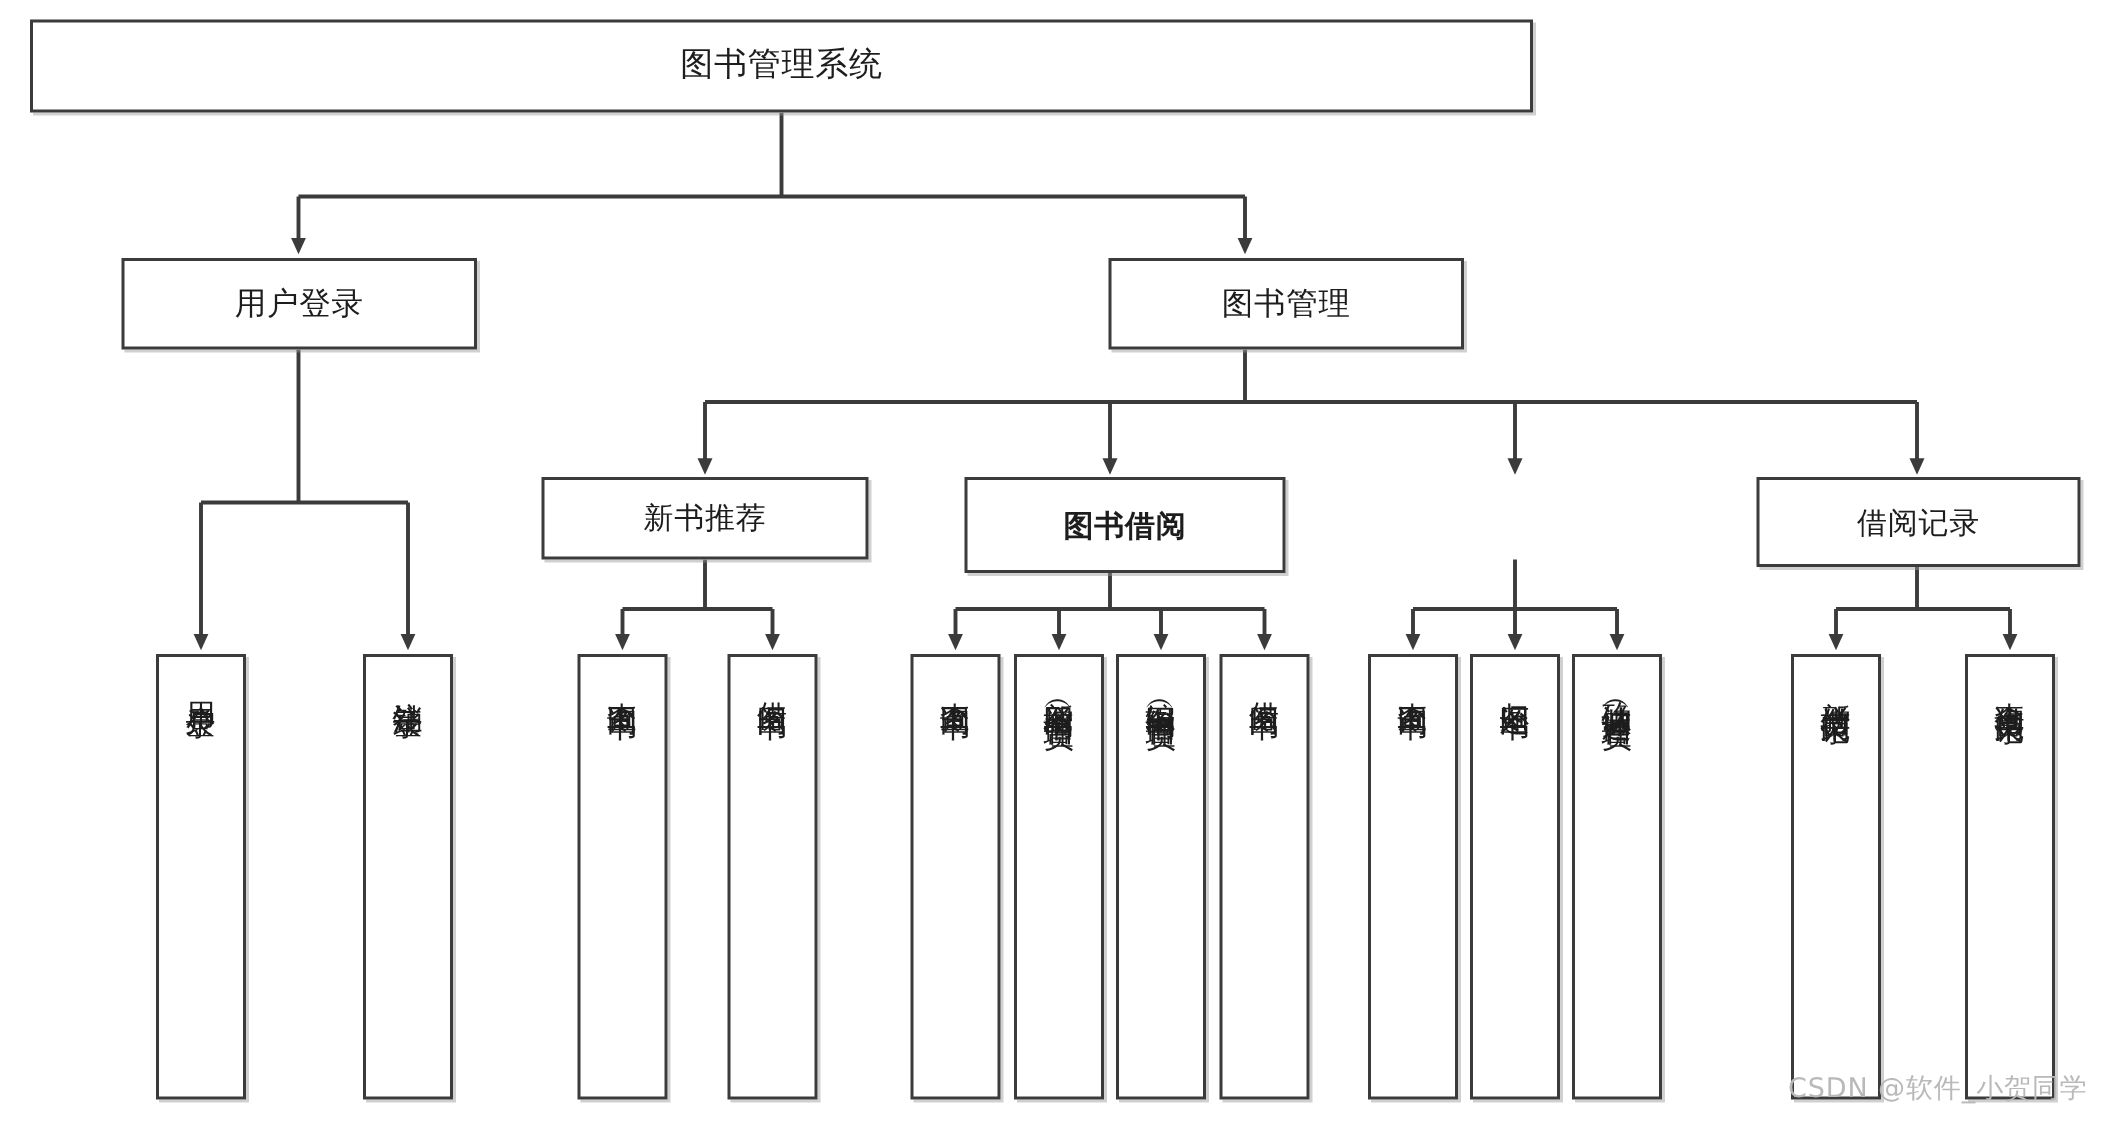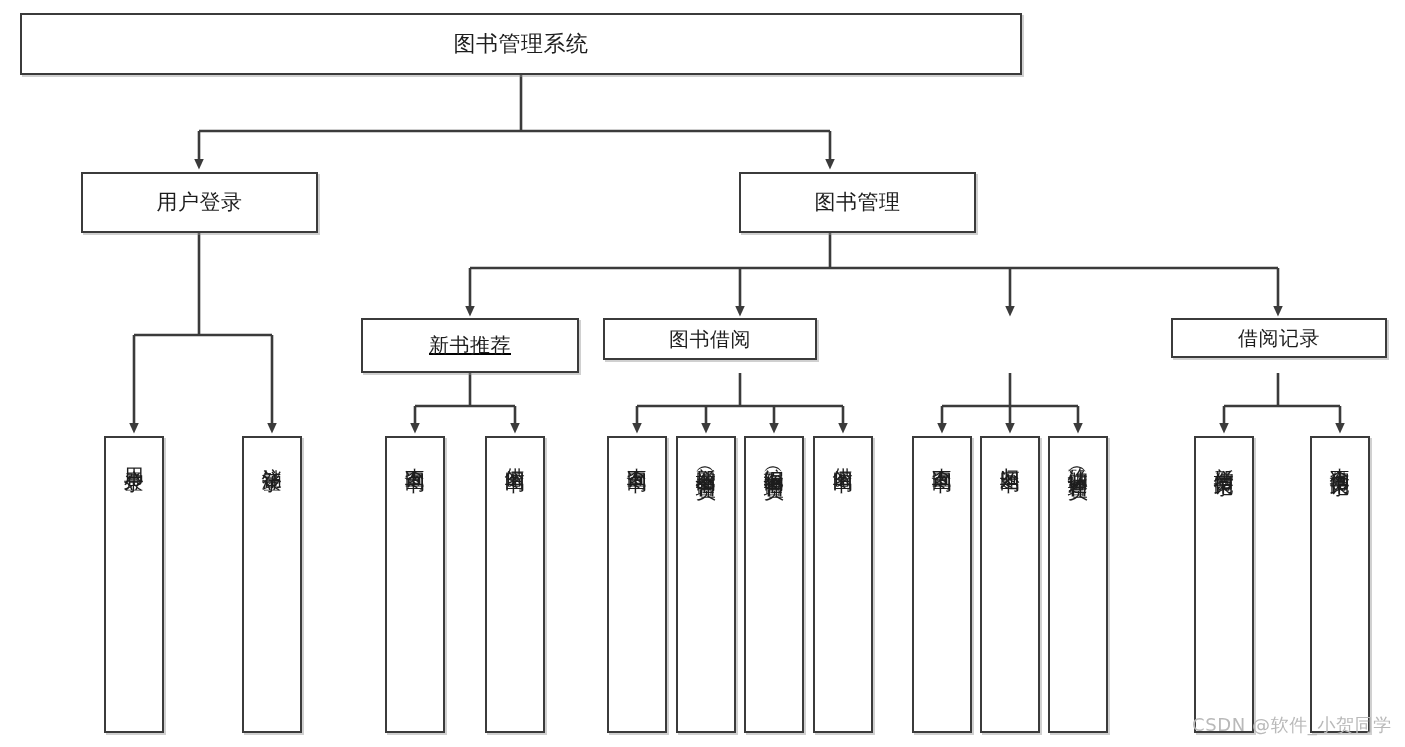--- a/index.html
+++ b/index.html
@@ -132,27 +132,27 @@
     <span class="lbl">图书管理系统</span>
   </div>
 
   <div class="node level2" style="left:81px; top:172px; width:237px; height:61px;">
     <span class="lbl">用户登录</span>
   </div>
   <div class="node level2" style="left:711px; top:172px; width:237px; height:61px;margin-left:28px;">
     <span class="lbl">图书管理</span>
   </div>
 
-  <div class="node level3" style="left:361px; top:318px; width:218px; height:55px;text-decoration:underline;">
+  <div class="node level3" style="left:361px; top:318px; width:218px; height:55px;">
     <span class="lbl">新书推荐</span>
   </div>
-  <div class="node level3" style="left:603px; top:318px; width:214px; height:42px;">
+  <div class="node level3" style="left:643px; top:318px; width:214px; height:64px;font-weight:bold;">
     <span class="lbl">图书借阅</span>
   </div>
-  <div class="node level3" style="left:1171px; top:318px; width:216px; height:40px;">
+  <div class="node level3" style="left:1171px; top:318px; width:216px; height:60px;">
     <span class="lbl">借阅记录</span>
   </div>
 
   <div class="node leaf" style="left:104px; top:436px; width:60px; height:297px;">
     <span class="lbl">用户登录</span>
   </div>
   <div class="node leaf" style="left:242px; top:436px; width:60px; height:297px;">
     <span class="lbl">注销登录</span>
   </div>
 

